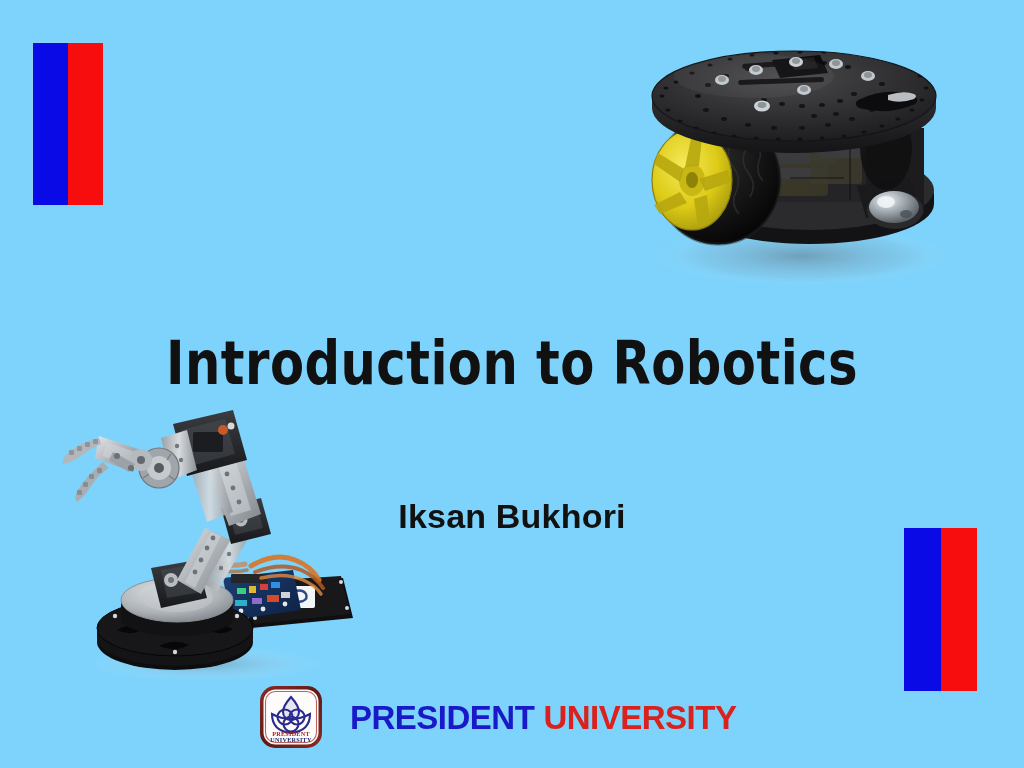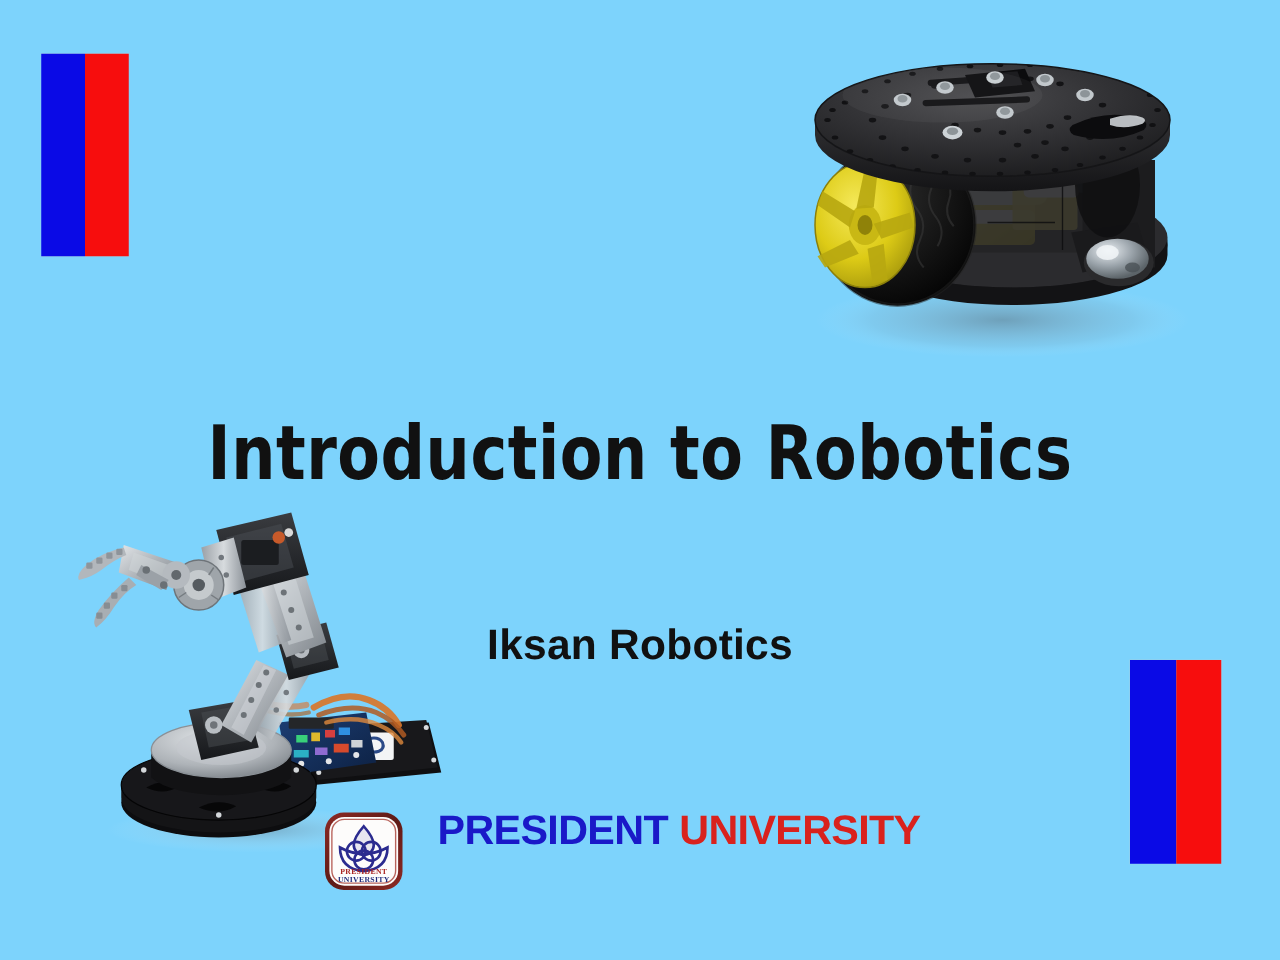--- a/index.html
+++ b/index.html
@@ -73,24 +73,25 @@
     font-size: 34px;
     font-weight: 700;
     color: #111111;
     letter-spacing: 0.2px;
   }
 
   
   #logo {
     position: absolute;
     left: 258px;
-    top: 647px;
+    top: 682px;
     width: 500px;
     height: 70px;
     display: flex;
+    align-items: center;
   }
   #logo-crest {
     position: relative;
     width: 68px;
     height: 68px;
     flex: 0 0 auto;
   }
   #logo-wordmark {
     margin-left: 24px;
     font-size: 33px;
@@ -535,21 +536,21 @@
 
         <path d="M58 50 L80 62 L74 70 L54 58 Z" fill="#9ba1a7"></path>
         <circle cx="62" cy="54" r="3" fill="#6a7075"></circle>
         <circle cx="76" cy="66" r="3" fill="#6a7075"></circle>
       </g>
     </svg>
   </div>
 
   <h1 id="title">Introduction to Robotics</h1>
 
-  <div id="instructor-name">Iksan Robotics</div>
+  <div id="instructor-name">Iksan Bukhori</div>
 
   <div id="logo">
     <div id="logo-crest">
       <svg width="68" height="68" viewBox="0 0 68 68">
         <defs>
           <linearGradient id="crestBorder" x1="0" y1="0" x2="1" y2="1">
             <stop offset="0%" stop-color="#8e2a24"></stop>
             <stop offset="50%" stop-color="#5e1a16"></stop>
             <stop offset="100%" stop-color="#8e2a24"></stop>
           </linearGradient>

